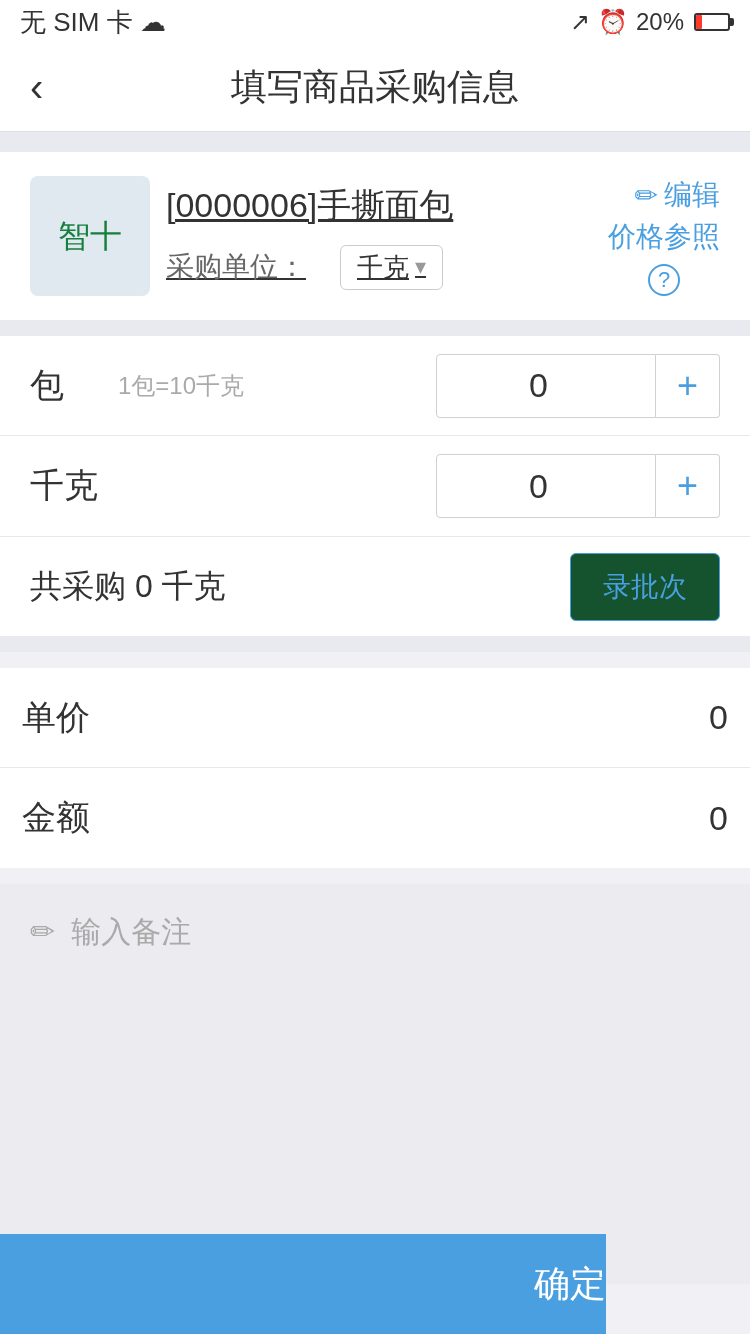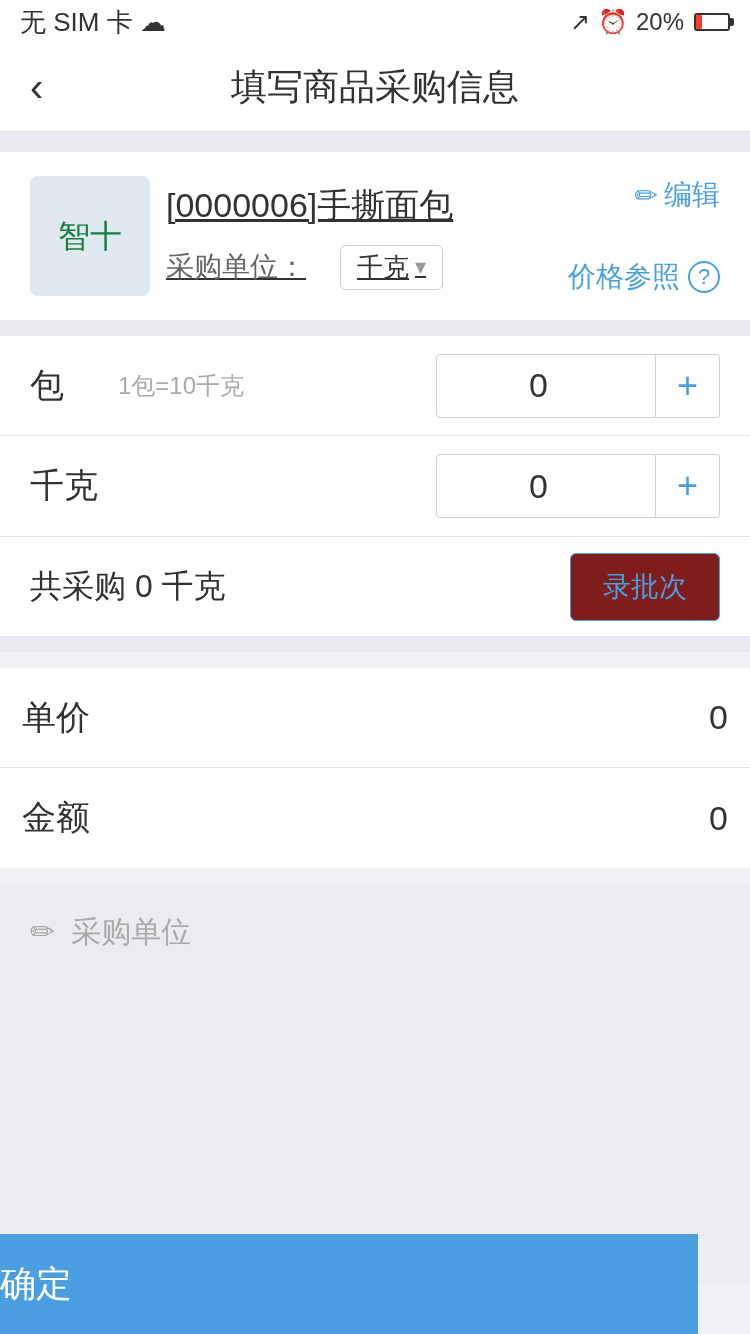--- a/index.html
+++ b/index.html
@@ -145,20 +145,21 @@
     }
     .price-ref {
       position: absolute;
       bottom: 24px;
       right: 30px;
       font-size: 28px;
       color: #4a9fe0;
       display: flex;
       align-items: center;
       gap: 8px;
+      flex-direction: column;
     }
     .price-ref-help {
       width: 32px; height: 32px;
       border: 2px solid #4a9fe0;
       border-radius: 50%;
       display: flex;
       align-items: center;
       justify-content: center;
       font-size: 22px;
       color: #4a9fe0;
@@ -242,21 +243,21 @@
       font-size: 32px;
       color: #333;
     }
     .batch-btn {
       margin-left: auto;
       border: 1px solid #4a9fe0;
       border-radius: 6px;
       padding: 14px 32px;
       font-size: 28px;
       color: #4a9fe0;
-      background: #7f1d1d;
+      background: #14532d;
       cursor: pointer;
     }
 
     
     .price-section {
       background: #fff;
       margin-top: 16px;
     }
     .price-row {
       display: flex;
@@ -295,26 +296,26 @@
     .remark-placeholder {
       font-size: 30px;
       color: #aaa;
     }
 
     
     .confirm-area {
       position: fixed;
       bottom: 0;
       left: 0;
-      width: 698px;
+      width: 606px;
       height: 100px;
       background: #4a9fe0;
       display: flex;
       align-items: center;
-      justify-content: flex-start;
+      justify-content: flex-end;
       cursor: pointer;
       margin-top: 16px;
     }
     .confirm-text {
       font-size: 36px;
       color: #fff;
       font-weight: 500;
     }
 
     
@@ -403,20 +404,20 @@
     <span class="price-value">0</span>
   </div>
   <div class="price-row">
     <span class="price-label">金额</span>
     <span class="price-value">0</span>
   </div>
 </div>
 
 <div class="remark-section">
   <span class="remark-icon">✏</span>
-  <span class="remark-placeholder">采购单位</span>
+  <span class="remark-placeholder">输入备注</span>
 </div>
 
 <div class="bottom-pad"></div>
 
 <div class="confirm-area">
   <span class="confirm-text">确定</span>
 </div>
 
 </body></html>

